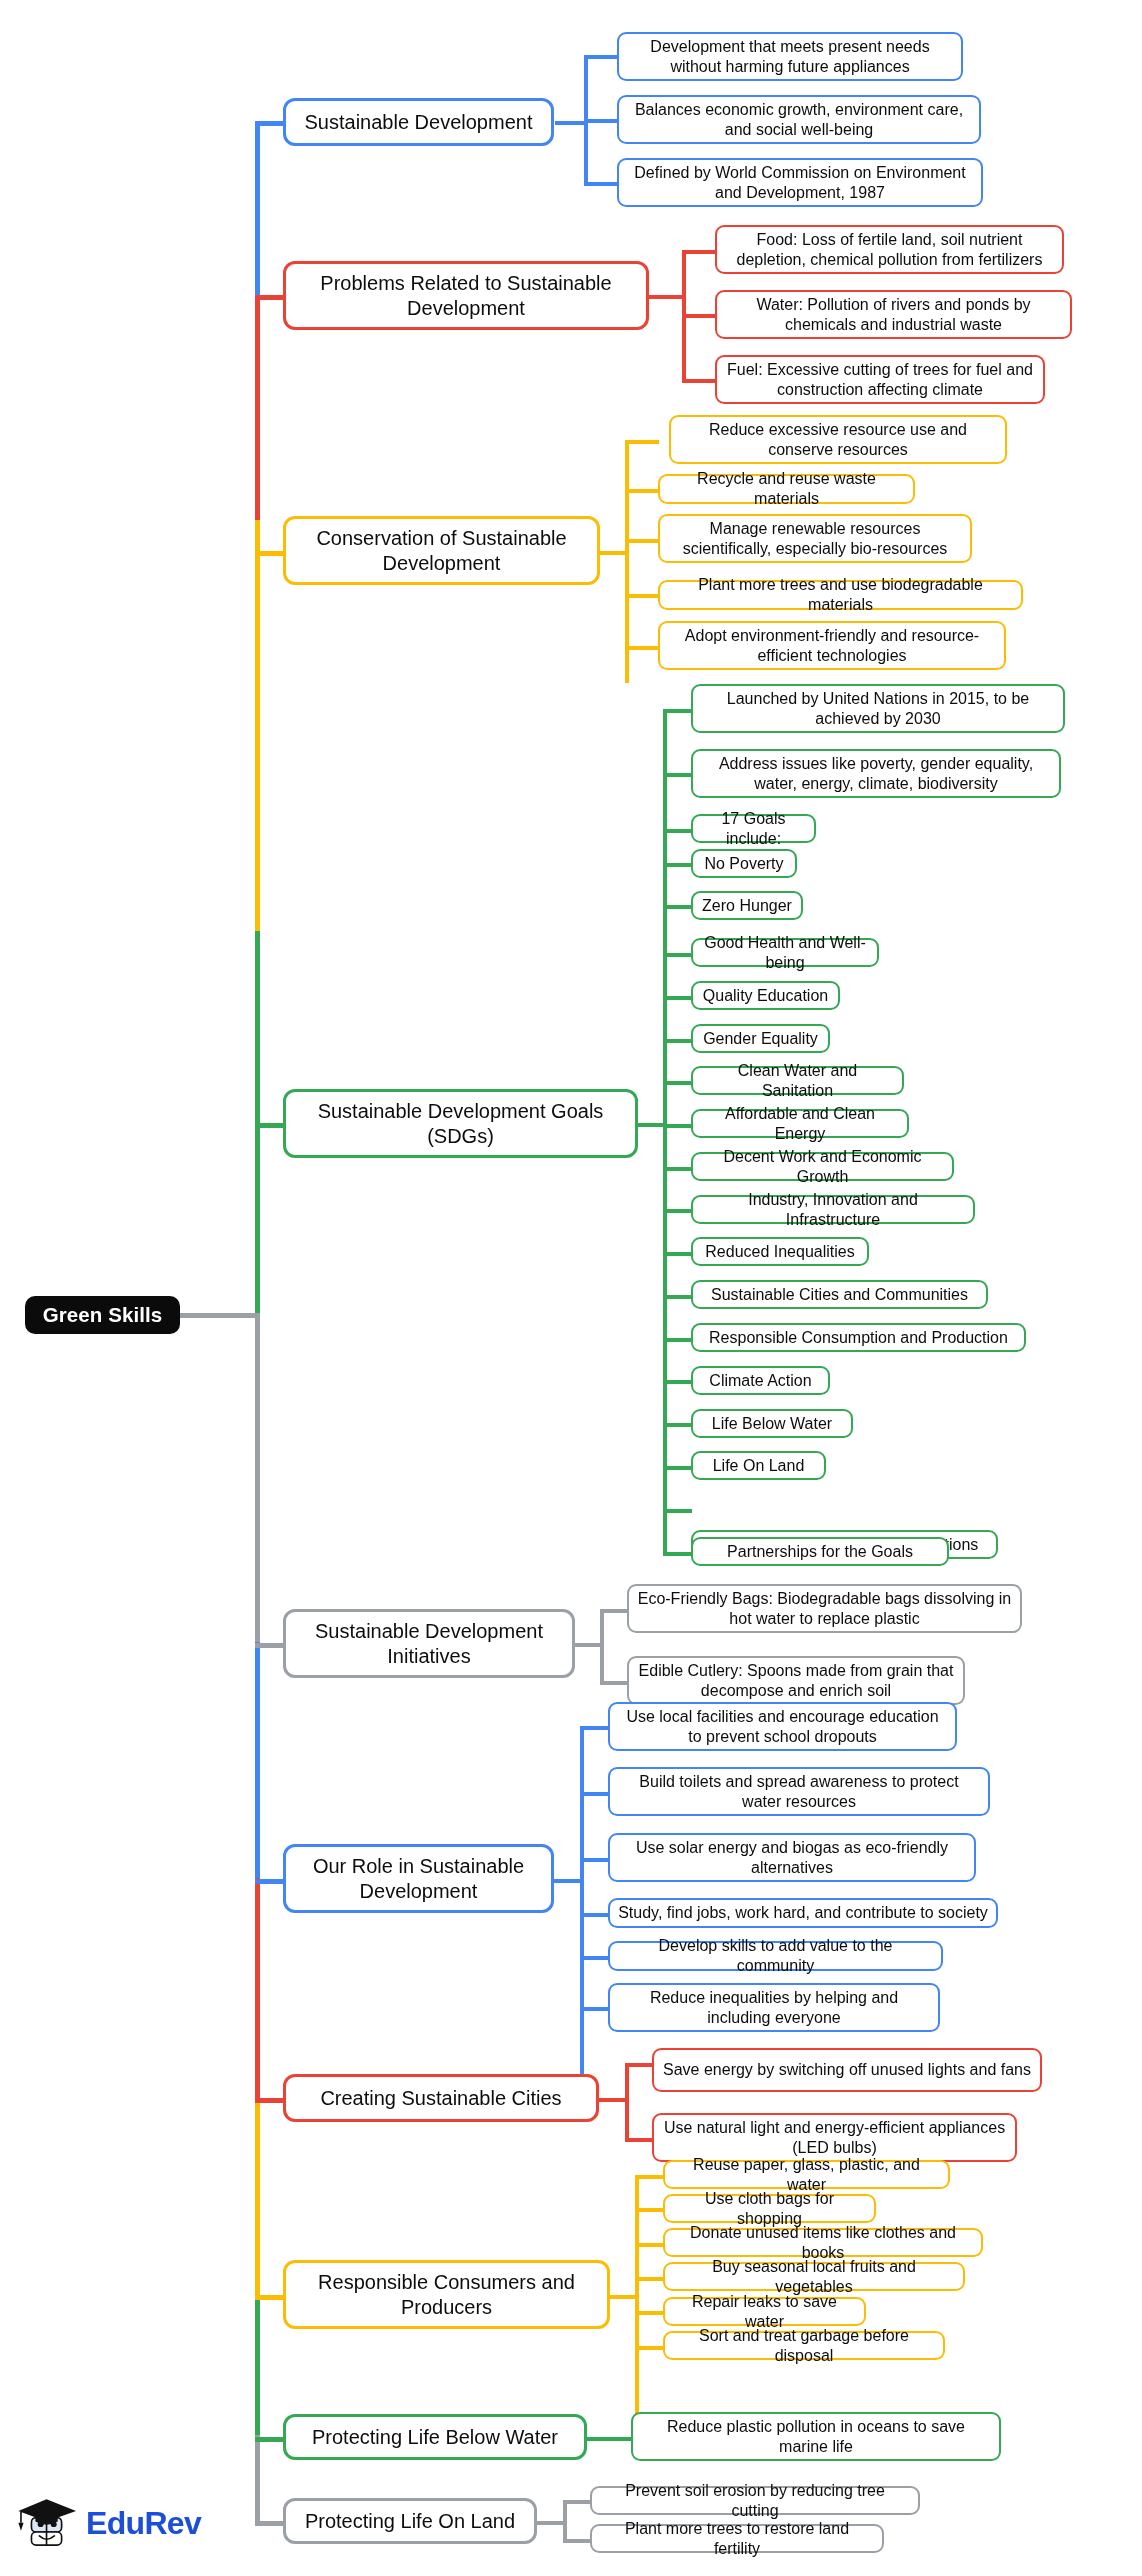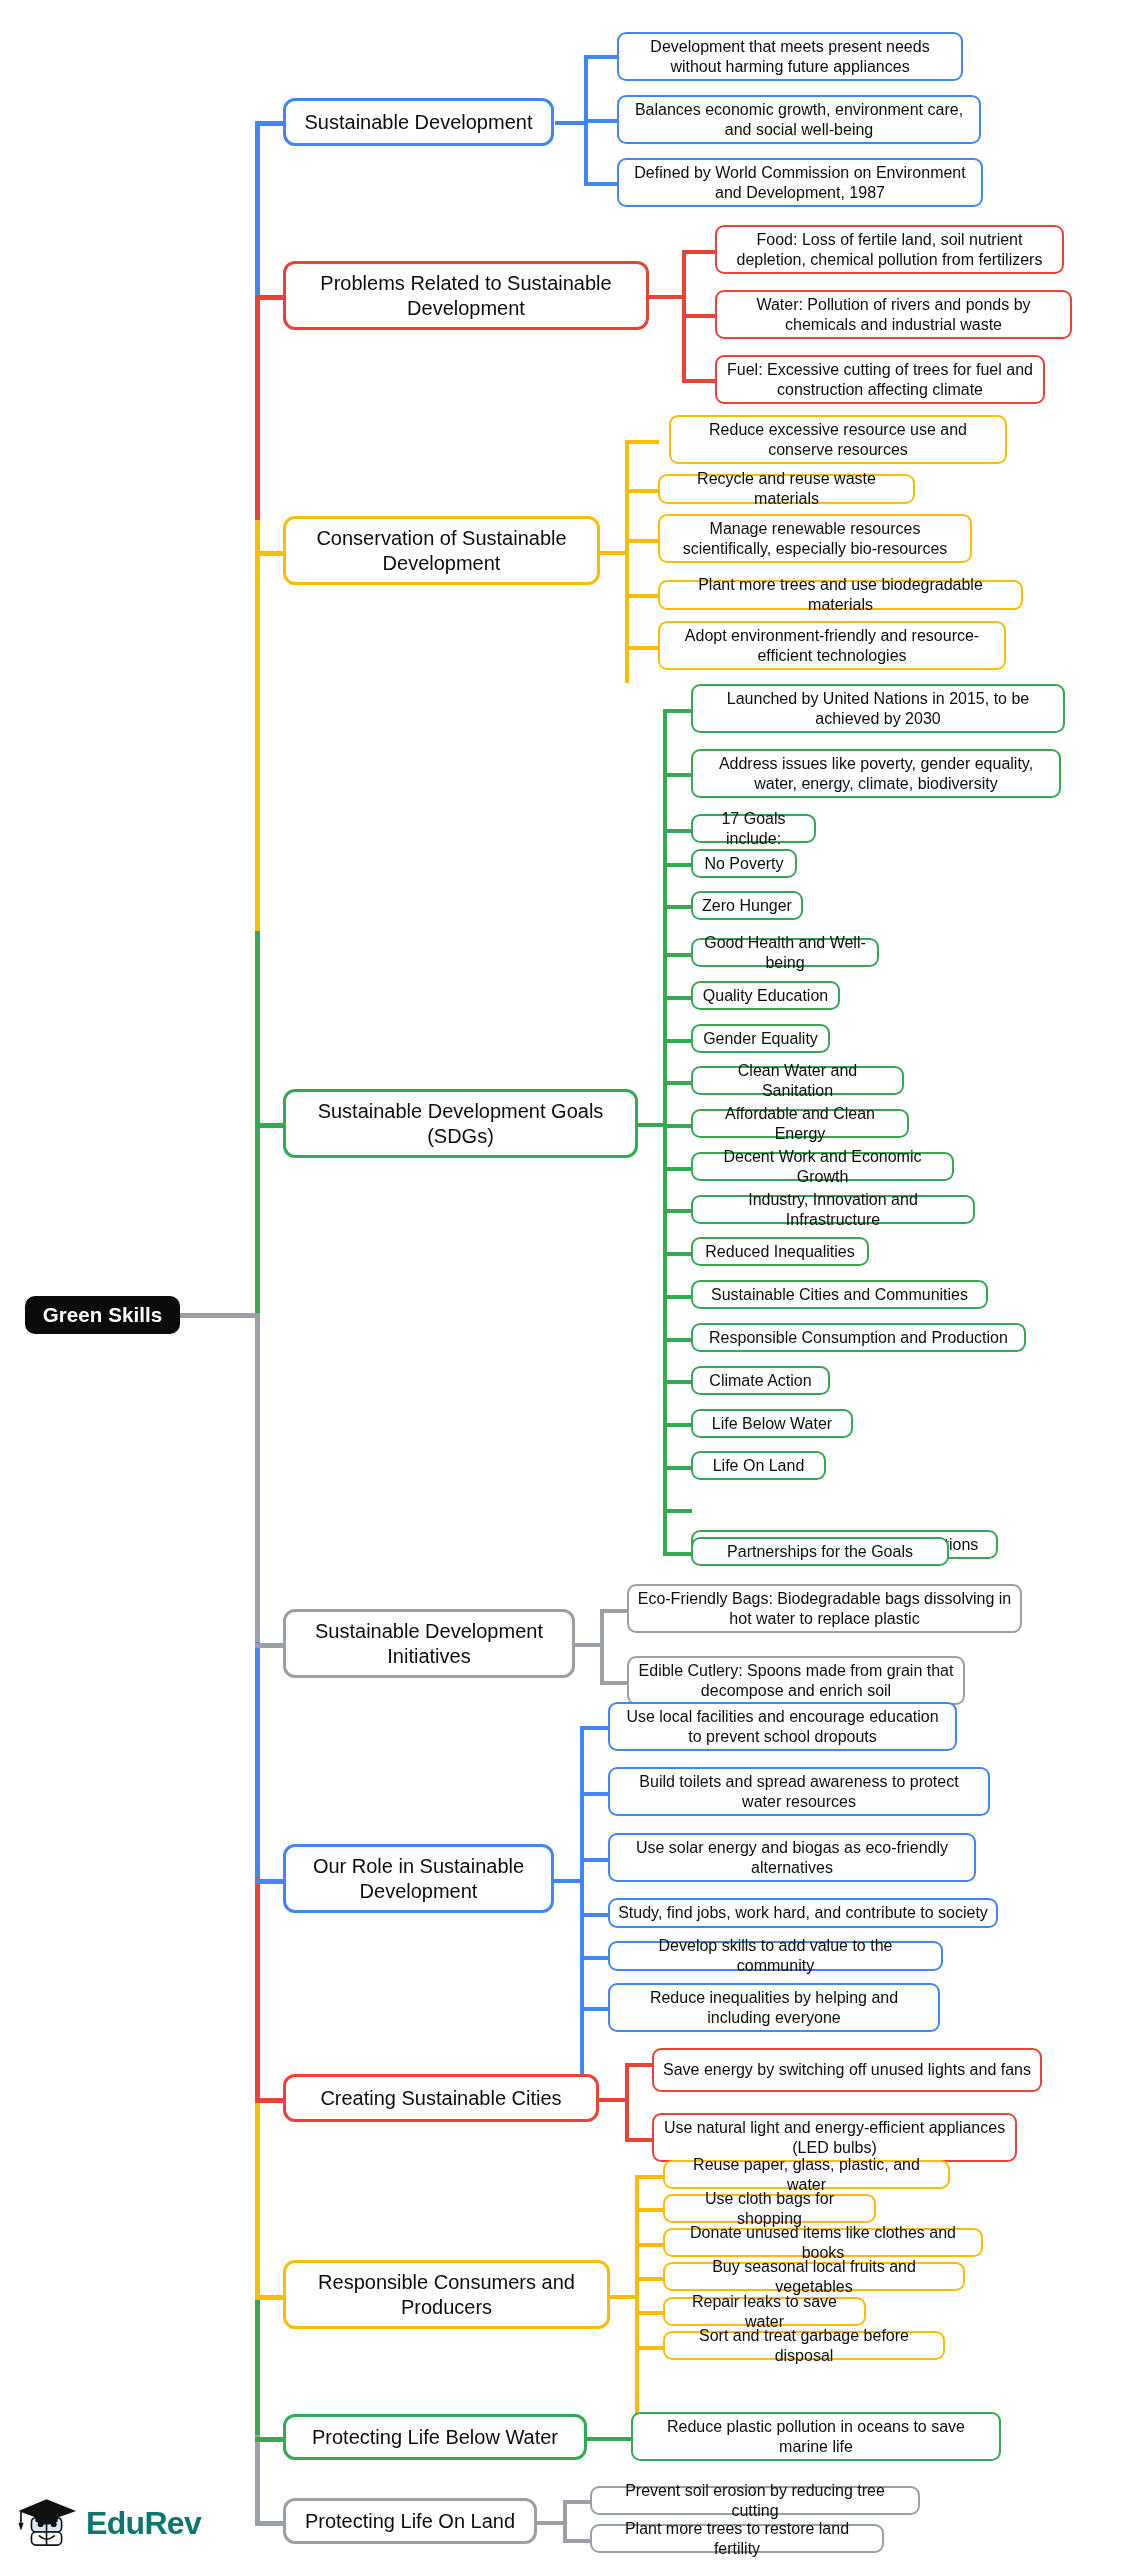--- a/index.html
+++ b/index.html
@@ -55,21 +55,21 @@
   .b-green{ background:#34a853; }
   .b-gray{ background:#9aa0a6; }
 
   
   #logo{
     position:absolute; left:16.5px; top:2489px;
     width:198px; height:69px;
     display:flex; align-items:center; gap:6.6px;
   }
   #logo-text{
-    font-size:32px; font-weight:bold; color:#0f766e;
+    font-size:32px; font-weight:bold; color:#1d4ed8;
     font-family:"Liberation Sans", sans-serif;
     letter-spacing:-0.7px;
   }
 </style>
 </head>
 <body>
 
 <div class="ln lnh b-gray" style="left:180px; top:1313px; width:79px;"></div>
 
 <div class="ln lnv b-green" style="left:255px; top:123px;  height:1192px;"></div>

